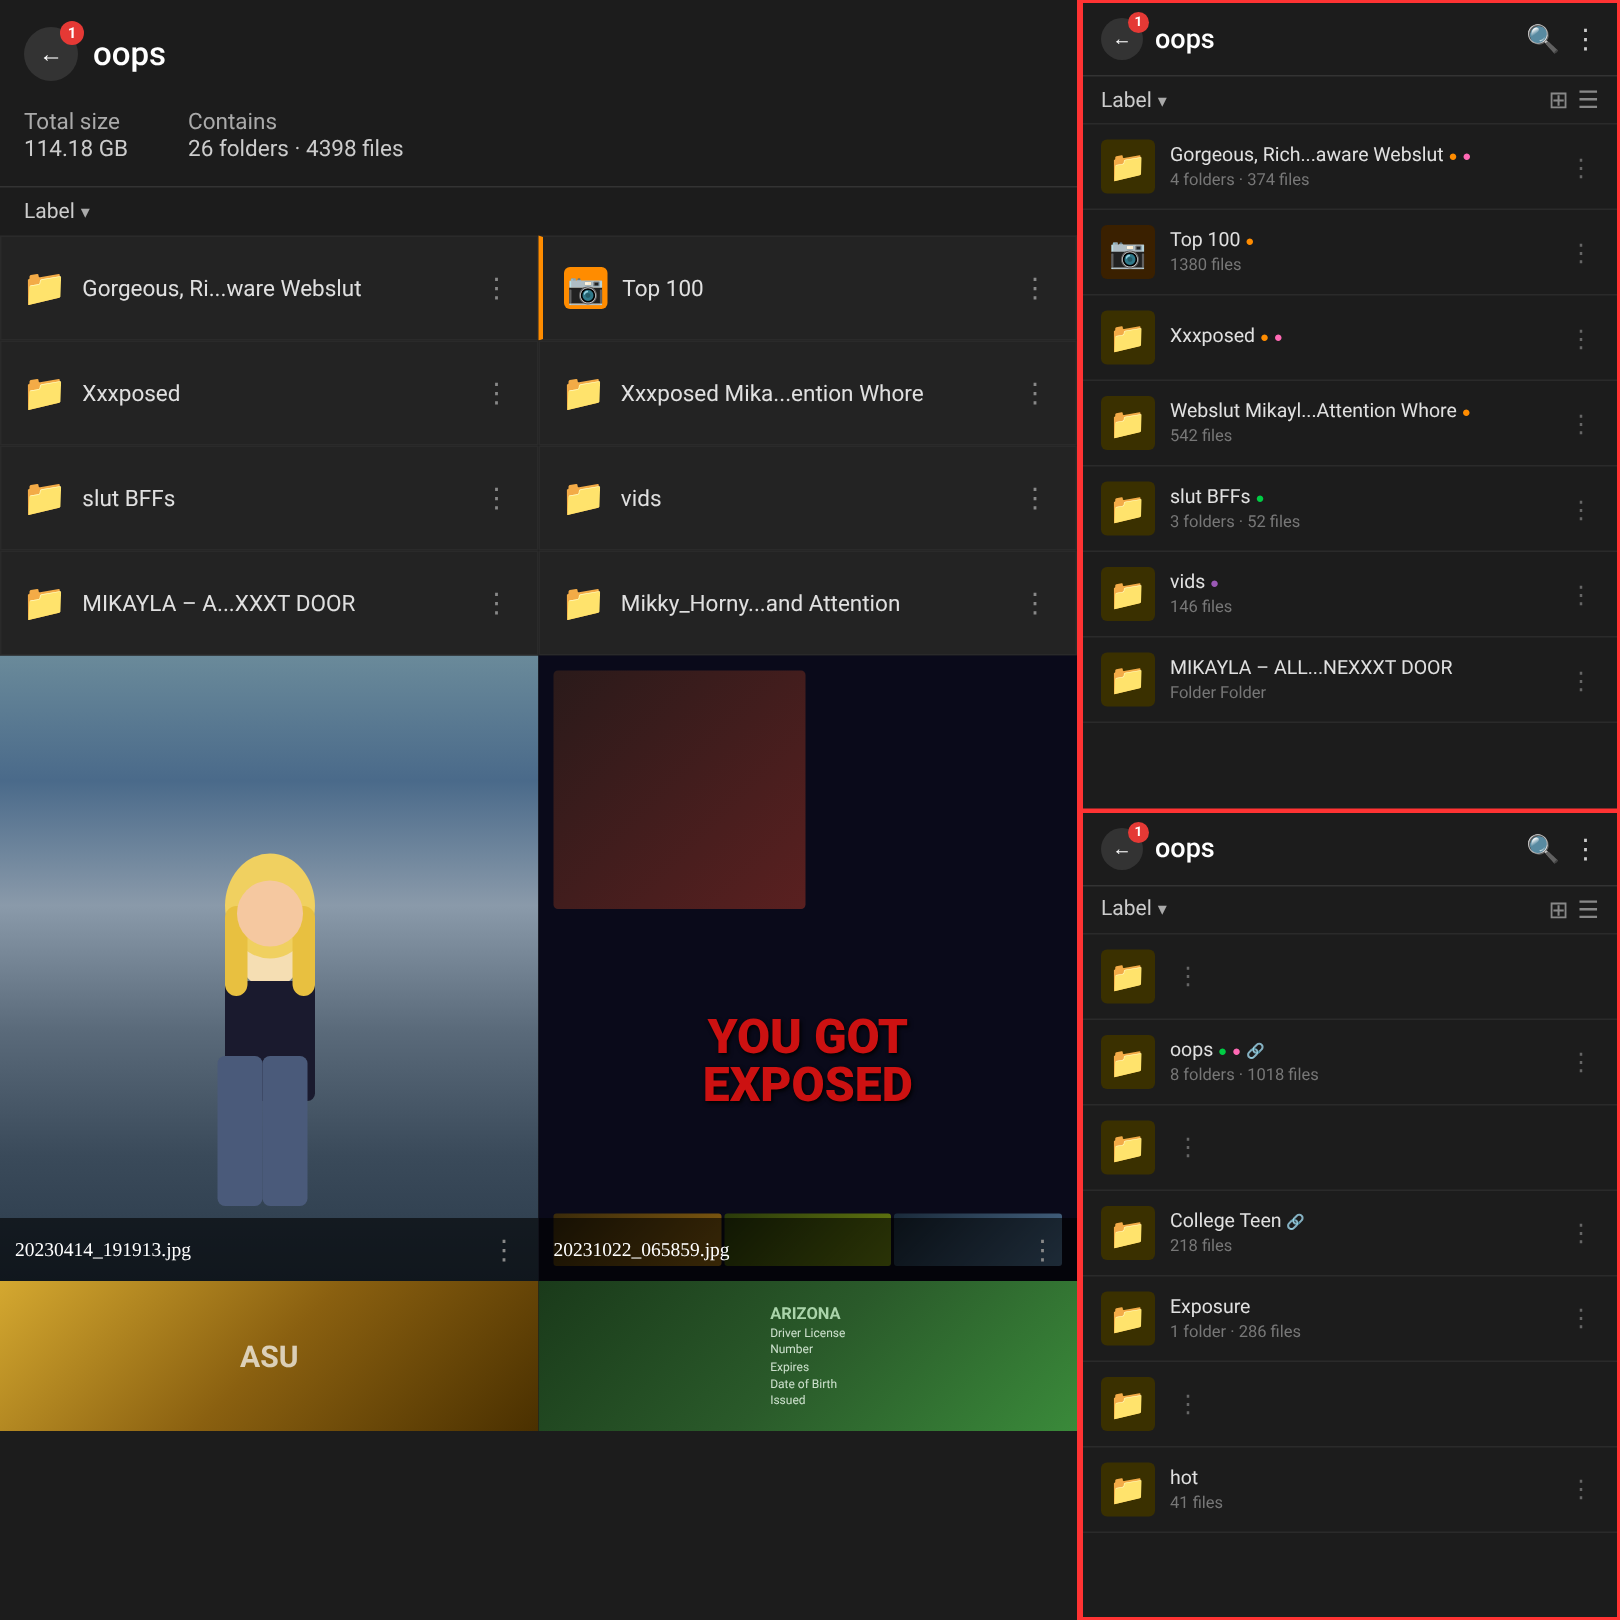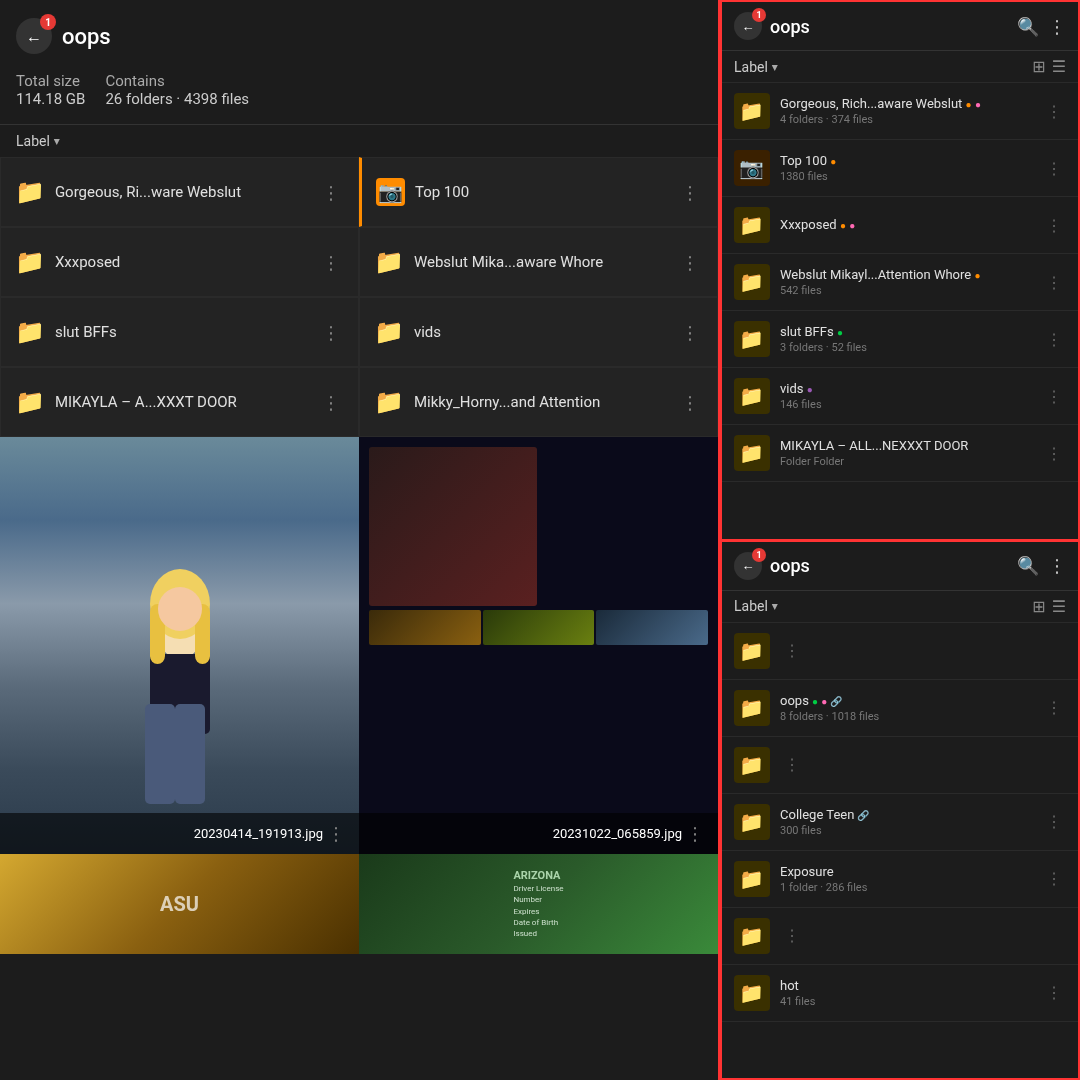--- a/index.html
+++ b/index.html
@@ -61,21 +61,21 @@
     }
 
     .app-title {
       color: white;
       font-size: 22px;
       font-weight: 500;
     }
 
     .folder-info {
       display: flex;
-      gap: 20px;
+      gap: 40px;
       padding: 4px 0;
     }
 
     .info-block .info-label {
       color: #aaa;
       font-size: 15px;
     }
 
     .info-block .info-value {
       color: #ccc;
@@ -159,21 +159,22 @@
 
     .photo-label {
       position: absolute;
       bottom: 0; left: 0; right: 0;
       background: rgba(0,0,0,0.6);
       color: white;
       font-size: 13px;
       padding: 6px 10px;
       display: flex;
       align-items: center;
-      justify-content: flex-end;
+      justify-content: space-between;
+      font-family: Liberation Serif, serif;
     }
 
     
     .photo-partial-1 {
       background: linear-gradient(135deg, #e8c040 0%, #d4a020 50%, #8b6010 100%);
     }
     .photo-partial-2 {
       background: linear-gradient(135deg, #f0e060 0%, #d4b020 50%, #8b7010 100%);
     }
 
@@ -345,21 +346,21 @@
     </div>
 
     <div class="folder-item">
       <span class="folder-icon">📁</span>
       <span class="folder-name">Xxxposed</span>
       <span class="more-btn">⋮</span>
     </div>
 
     <div class="folder-item">
       <span class="folder-icon">📁</span>
-      <span class="folder-name">Webslut Mika...aware Whore</span>
+      <span class="folder-name">Xxxposed Mika...ention Whore</span>
       <span class="more-btn">⋮</span>
     </div>
 
     <div class="folder-item">
       <span class="folder-icon">📁</span>
       <span class="folder-name">slut BFFs</span>
       <span class="more-btn">⋮</span>
     </div>
 
     <div class="folder-item">
@@ -409,20 +410,23 @@
     </div>
 
     <div class="photo-item" style="background:#0a0a1a;">
 
       <div style="width:100%;height:100%;display:flex;flex-direction:column;padding:10px;gap:4px;">
 
         <div style="display:grid;grid-template-columns:1fr 1fr;gap:3px;flex:1;max-height:40%;">
           <div style="background:linear-gradient(135deg,#2a1a1a,#5a2020);border-radius:3px;display:flex;align-items:center;justify-content:center;"></div>
         </div>
 
+        <div style="display:flex;align-items:center;justify-content:center;flex:1;flex-direction:column;">
+          <div style="color:#cc1111;font-size:32px;font-weight:900;text-align:center;line-height:1.0;text-shadow:1px 1px 3px #000;">YOU GOT<br>EXPOSED</div>
+        </div>
 
         <div style="display:grid;grid-template-columns:1fr 1fr 1fr;gap:2px;max-height:25%;">
           <div style="background:linear-gradient(135deg,#3a2a0a,#8a6010);border-radius:2px;height:35px;"></div>
           <div style="background:linear-gradient(135deg,#2a3a0a,#6a8010);border-radius:2px;height:35px;"></div>
           <div style="background:linear-gradient(135deg,#1a2a3a,#4a6a8a);border-radius:2px;height:35px;"></div>
         </div>
       </div>
       <div class="photo-label">
         <span>20231022_065859.jpg</span>
         <span class="more-btn">⋮</span>
@@ -610,21 +614,21 @@
         <span class="list-more">⋮</span>
       </div>
 
       <div class="list-item">
         <div class="list-folder-icon">📁</div>
         <div class="list-item-info">
           <div class="list-item-name">
             <span>College Teen</span>
             <span style="color:#88aacc;font-size:10px;"> 🔗</span>
           </div>
-          <div class="list-item-meta">300 files</div>
+          <div class="list-item-meta">218 files</div>
         </div>
         <span class="list-more">⋮</span>
       </div>
 
       <div class="list-item">
         <div class="list-folder-icon">📁</div>
         <div class="list-item-info">
           <div class="list-item-name">Exposure</div>
           <div class="list-item-meta">1 folder · 286 files</div>
         </div>

